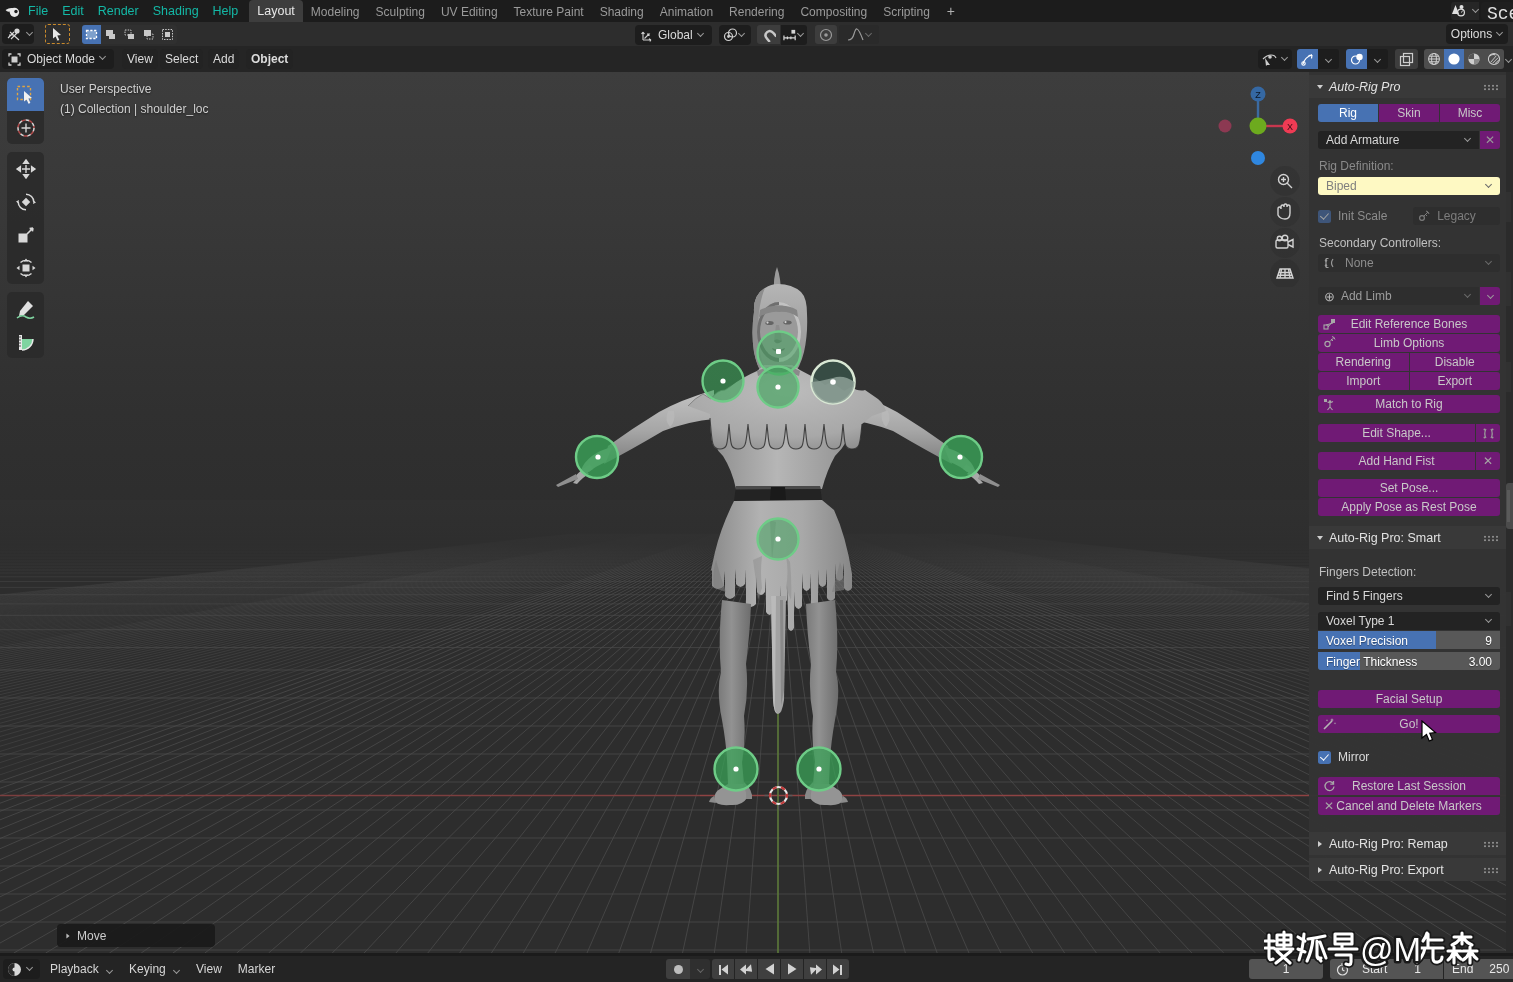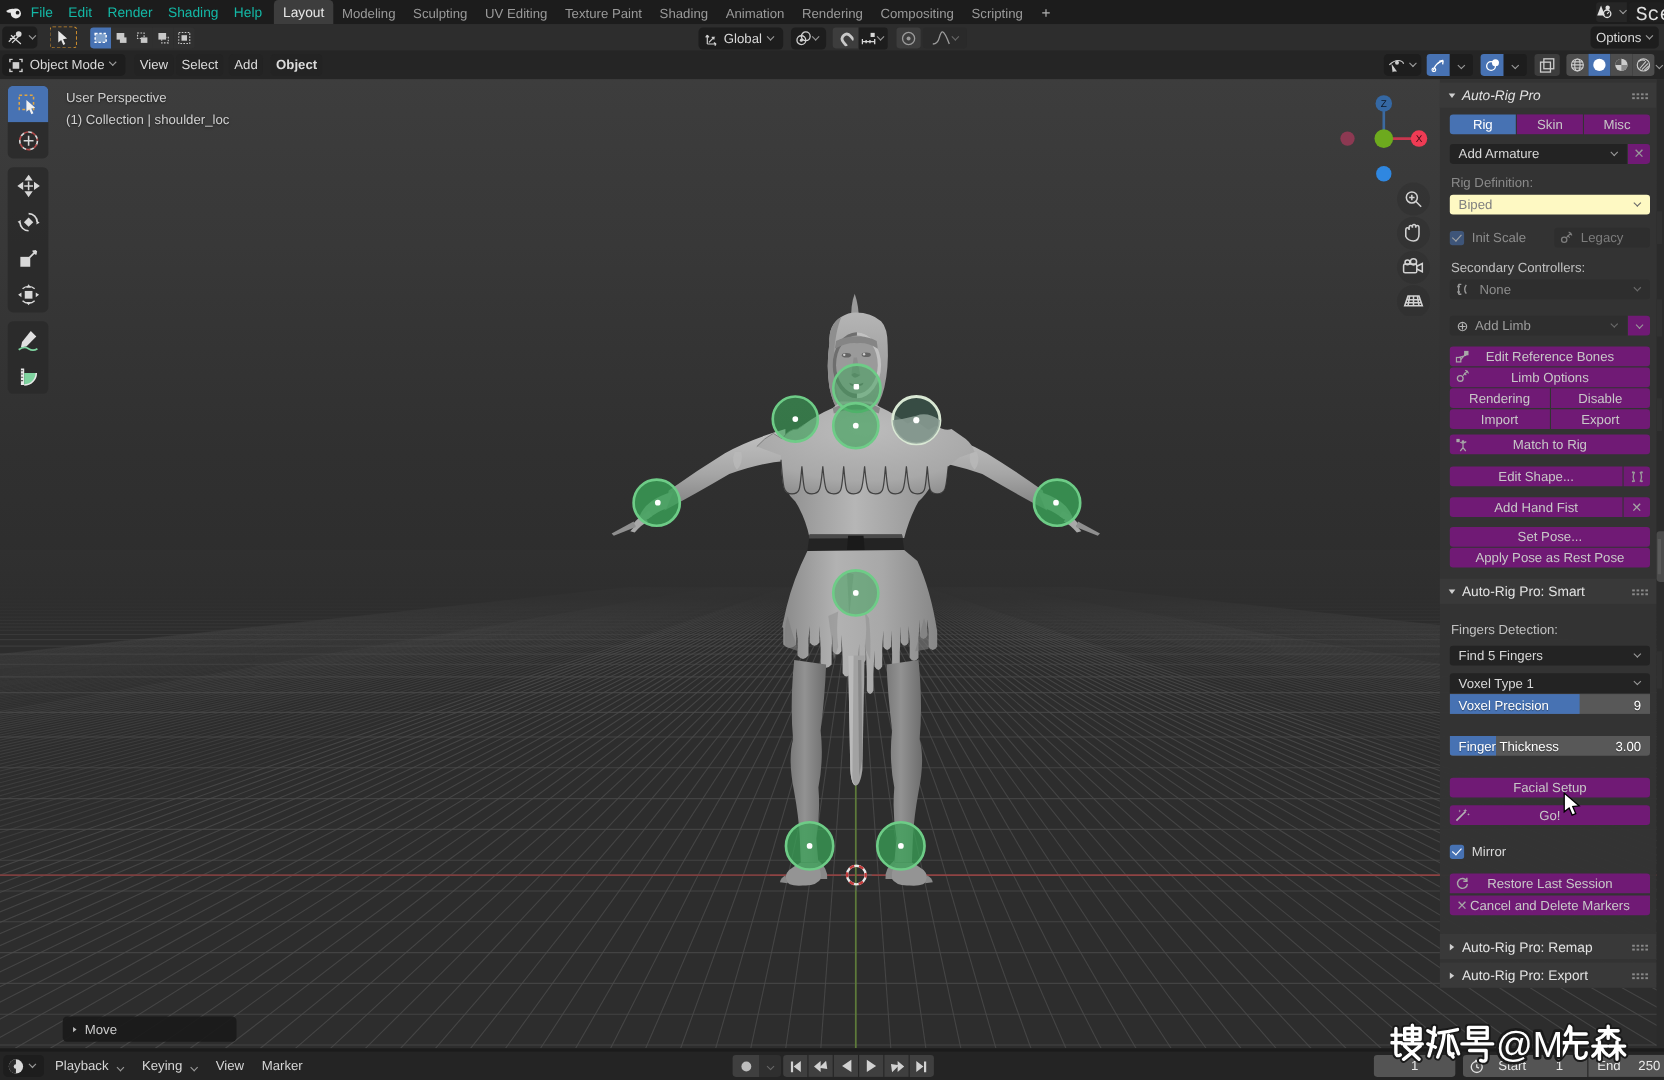--- a/index.html
+++ b/index.html
@@ -944,21 +944,21 @@
   <div class="phead" style="margin-top:2px;"><span class="trid"></span>Auto-Rig Pro: Smart<span class="grip"></span></div>
   <div class="pbody">
     <div class="lab" style="margin-top:12px; margin-bottom:8px;">Fingers Detection:</div>
     <div class="drop">Find 5 Fingers<span class="chev"></span></div>
     <div class="drop" style="margin-top:7px; border-radius:3px 3px 0 0;">Voxel Type 1<span class="chev"></span></div>
     <div class="slider" style="margin-top:1px; border-radius:0;">
         <div class="fill" style="width:65%;"></div>
         <span class="nm">Voxel Precision</span>
         <span class="val">9</span>
       </div>
-    <div class="slider" style="margin-top:20px; border-radius:0 0 3px 3px;">
+    <div class="slider" style="margin-top:3px; border-radius:0 0 3px 3px;">
         <div class="fill" style="width:23%;"></div>
         <span class="nm">Finger Thickness</span>
         <span class="val">3.00</span>
       </div>
     <div style="height:20px;"></div>
     <div class="btn">Facial Setup</div>
     <div class="btn" style="margin-top:7px;"><svg width="15" height="14" viewBox="0 0 15 14" style="position:absolute;left:4px;top:2px;">
           <path d="M2,12 L8,6 M8,6 L10,4" stroke="#b5b5b5" stroke-width="1.6"></path>
           <path d="M10,1 L10.5,2.5 L12,3 L10.5,3.5 L10,5 L9.5,3.5 L8,3 L9.5,2.5 Z M13,5 L13.3,6 L14.3,6.3 L13.3,6.6 L13,7.6 L12.7,6.6 L11.7,6.3 L12.7,6 Z M5,2 L5.3,3 L6.3,3.3 L5.3,3.6 L5,4.6 L4.7,3.6 L3.7,3.3 L4.7,3 Z" fill="#b5b5b5"></path>
         </svg>Go!</div>

